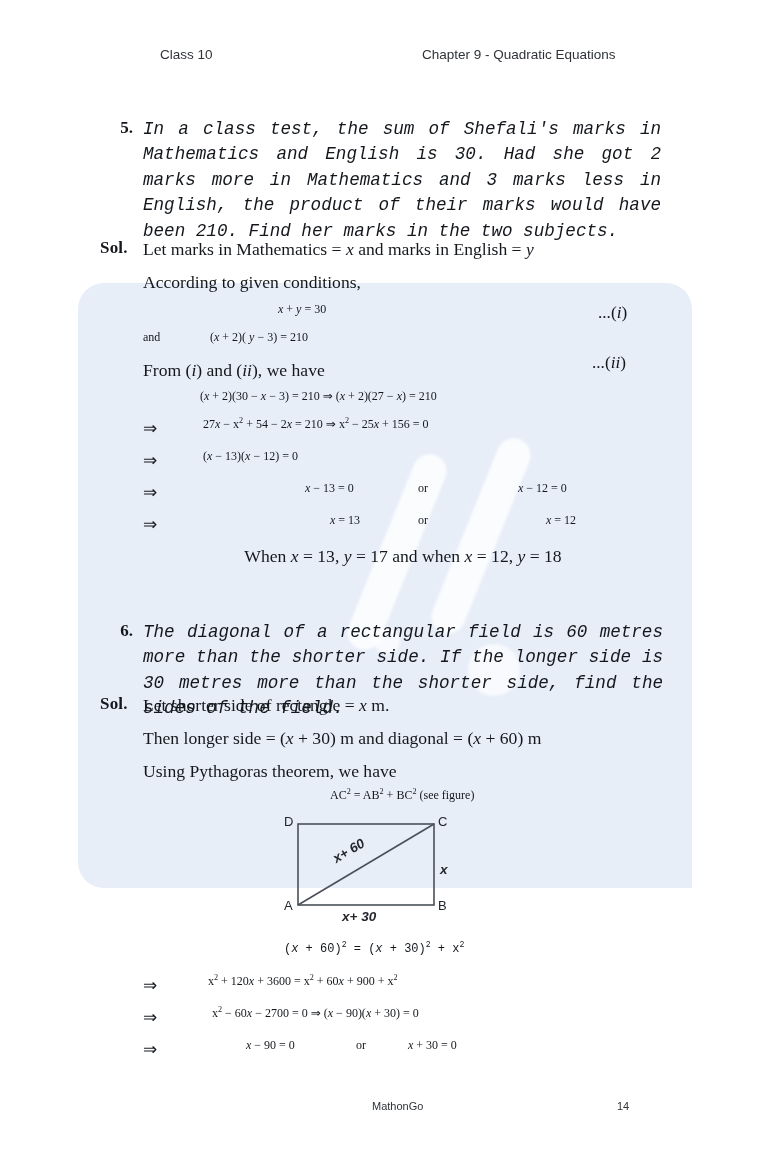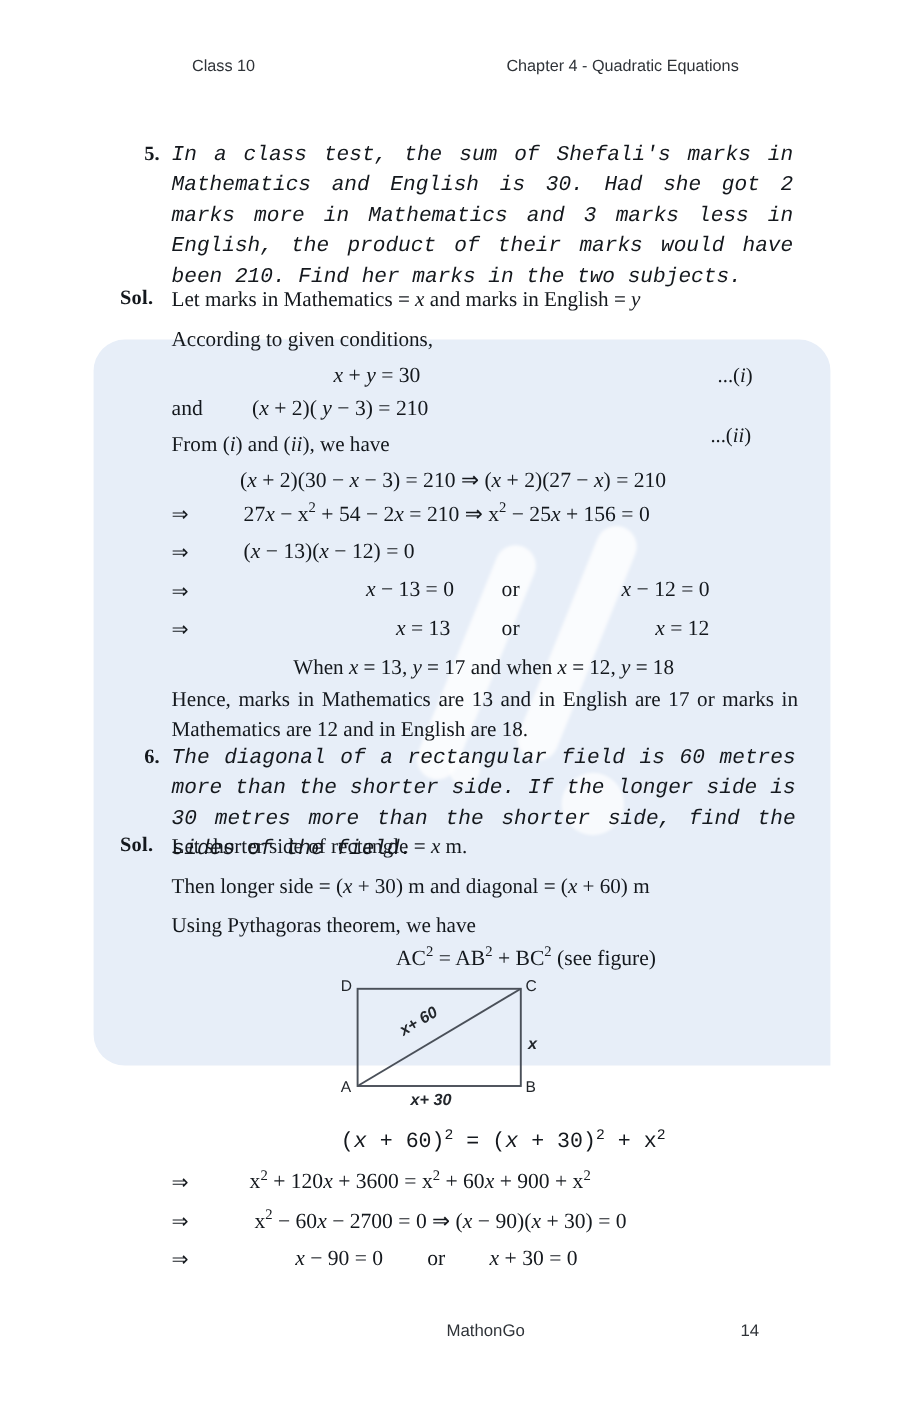--- a/index.html
+++ b/index.html
@@ -60,51 +60,51 @@
     position:absolute;left:143px;width:518px;
     font-style:italic;font-size:17.6px;line-height:25.4px;
     text-align:justify;text-align-last:left;font-family:Liberation Mono, monospace;
   }
   .btext{
     position:absolute;left:143px;width:520px;
     font-size:17.6px;line-height:25.4px;
   }
   .btext.just{text-align:justify;text-align-last:left;}
 
-  .eq{position:absolute;font-size:18px;white-space:nowrap;}
+  .eq{position:absolute;font-size:12px;white-space:nowrap;}
   .tag{position:absolute;font-size:17.2px;white-space:nowrap;}
   i.v{font-style:italic;}
   sup{font-size:.68em;vertical-align:super;line-height:0;}
   .arrow{position:absolute;font-size:17px;}
 
   
   .fig{position:absolute;left:262px;top:806px;width:240px;height:126px;}
   .fig svg{display:block;}
   .figlbl{
     position:absolute;font-family:"Liberation Sans", sans-serif;
     font-size:13px;color:#23272c;
   }
   .figlbl.it{font-style:italic;font-weight:bold;font-size:13.5px;}
 
   
   .footer{
     position:absolute;left:0;right:0;top:1100px;height:22px;
-    font-family:"Liberation Sans", sans-serif;font-size:14px;color:#2f3338;
+    font-family:"Liberation Sans", sans-serif;font-size:11px;color:#2f3338;
   }
   .footer .brand{position:absolute;left:372px;top:0;}
   .footer .pg{position:absolute;left:617px;top:0;}
 </style>
 </head>
 <body>
 
 <div class="page">
 
   <div class="runhead">
     <span class="left">Class 10</span>
-    <span class="right">Chapter 4 - Quadratic Equations</span>
+    <span class="right">Chapter 9 - Quadratic Equations</span>
   </div>
 
   <div class="hl"></div>
   <div class="wm">
     <div class="bar b1"></div>
     <div class="bar b2"></div>
     <div class="dot d1"></div>
     <div class="dot d2"></div>
   </div>
 
@@ -138,21 +138,20 @@
     <div class="eq" style="left:305px;top:481px;"><i class="v">x</i> − 13 = 0</div>
     <div class="eq" style="left:418px;top:481px;">or</div>
     <div class="eq" style="left:518px;top:481px;"><i class="v">x</i> − 12 = 0</div>
 
     <div class="arrow" style="left:143px;top:514px;">⇒</div>
     <div class="eq" style="left:330px;top:513px;"><i class="v">x</i> = 13</div>
     <div class="eq" style="left:418px;top:513px;">or</div>
     <div class="eq" style="left:546px;top:513px;"><i class="v">x</i> = 12</div>
 
     <div class="btext" style="top:544px;text-align:center;">When <i class="v">x</i> = 13, <i class="v">y</i> = 17 and when <i class="v">x</i> = 12, <i class="v">y</i> = 18</div>
-    <div class="btext just" style="top:570px;width:522px;">Hence, marks in Mathematics are 13 and in English are 17 or marks in Mathematics are 12 and in English are 18.</div>
 
     <div class="num" style="left:103px;top:621px;">6.</div>
     <div class="qtext" style="top:620px;width:520px;">The diagonal of a rectangular field is 60 metres more than the shorter side. If the longer side is 30 metres more than the shorter side, find the sides of the field.</div>
 
     <div class="sol" style="left:100px;top:694px;">Sol.</div>
     <div class="btext" style="top:693px;">Let shorter side of rectangle = <i class="v">x</i> m.</div>
     <div class="btext" style="top:726px;">Then longer side = (<i class="v">x</i> + 30) m and diagonal = (<i class="v">x</i> + 60) m</div>
     <div class="btext" style="top:759px;">Using Pythagoras theorem, we have</div>
 
     <div class="eq" style="left:330px;top:788px;">AC<sup>2</sup> = AB<sup>2</sup> + BC<sup>2</sup> (see figure)</div>

